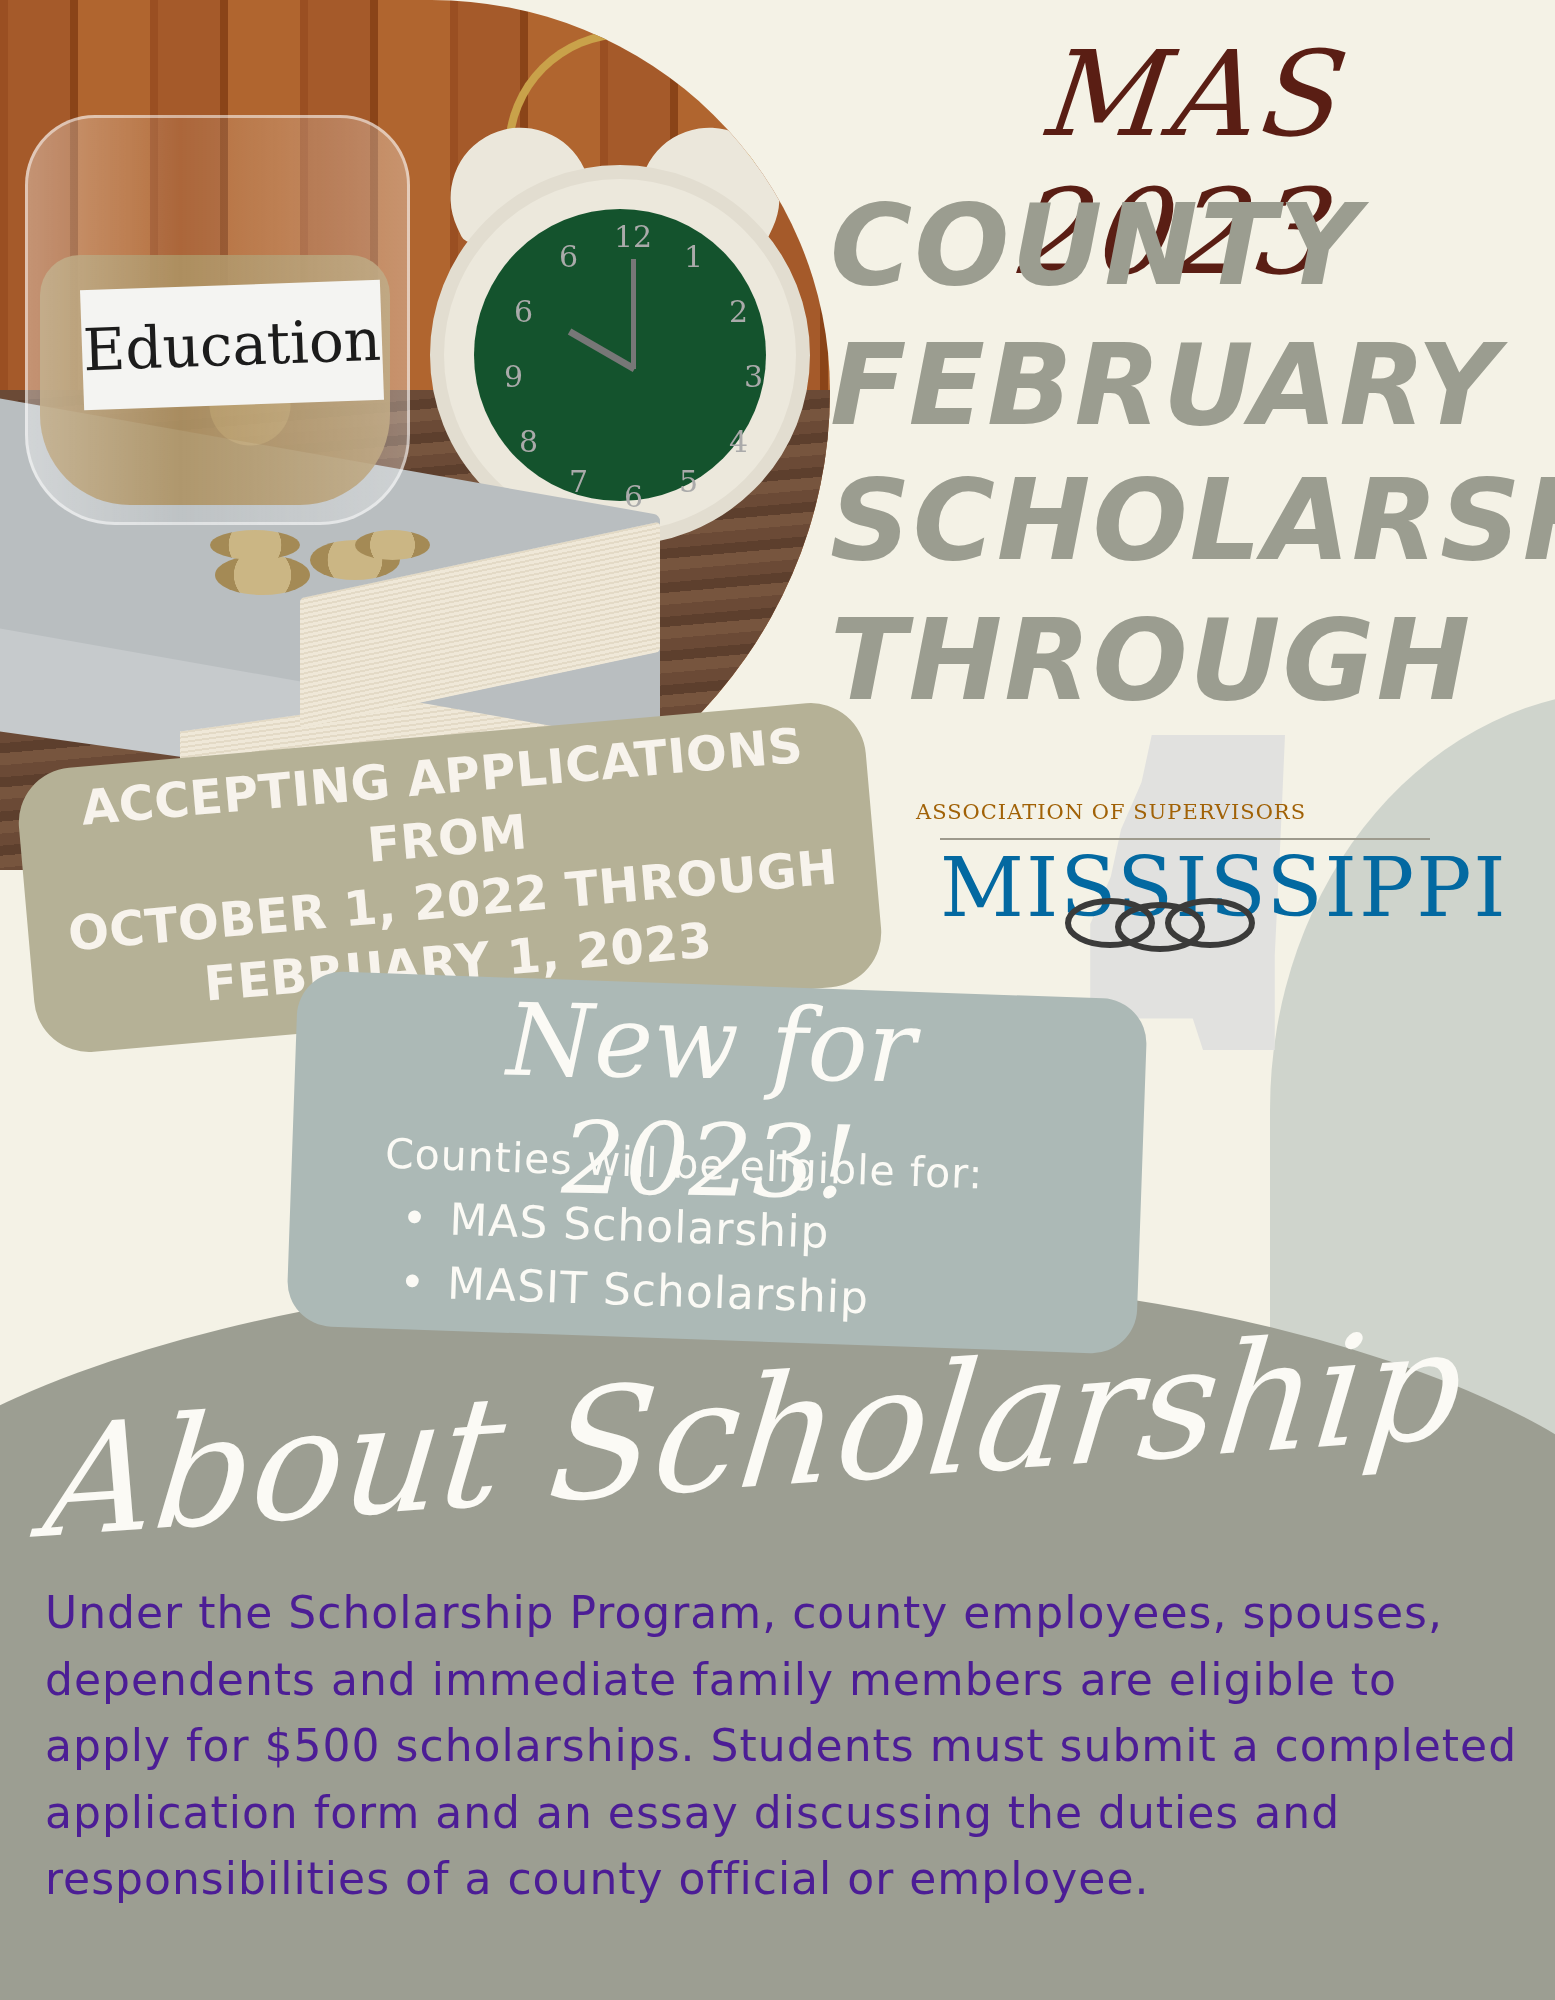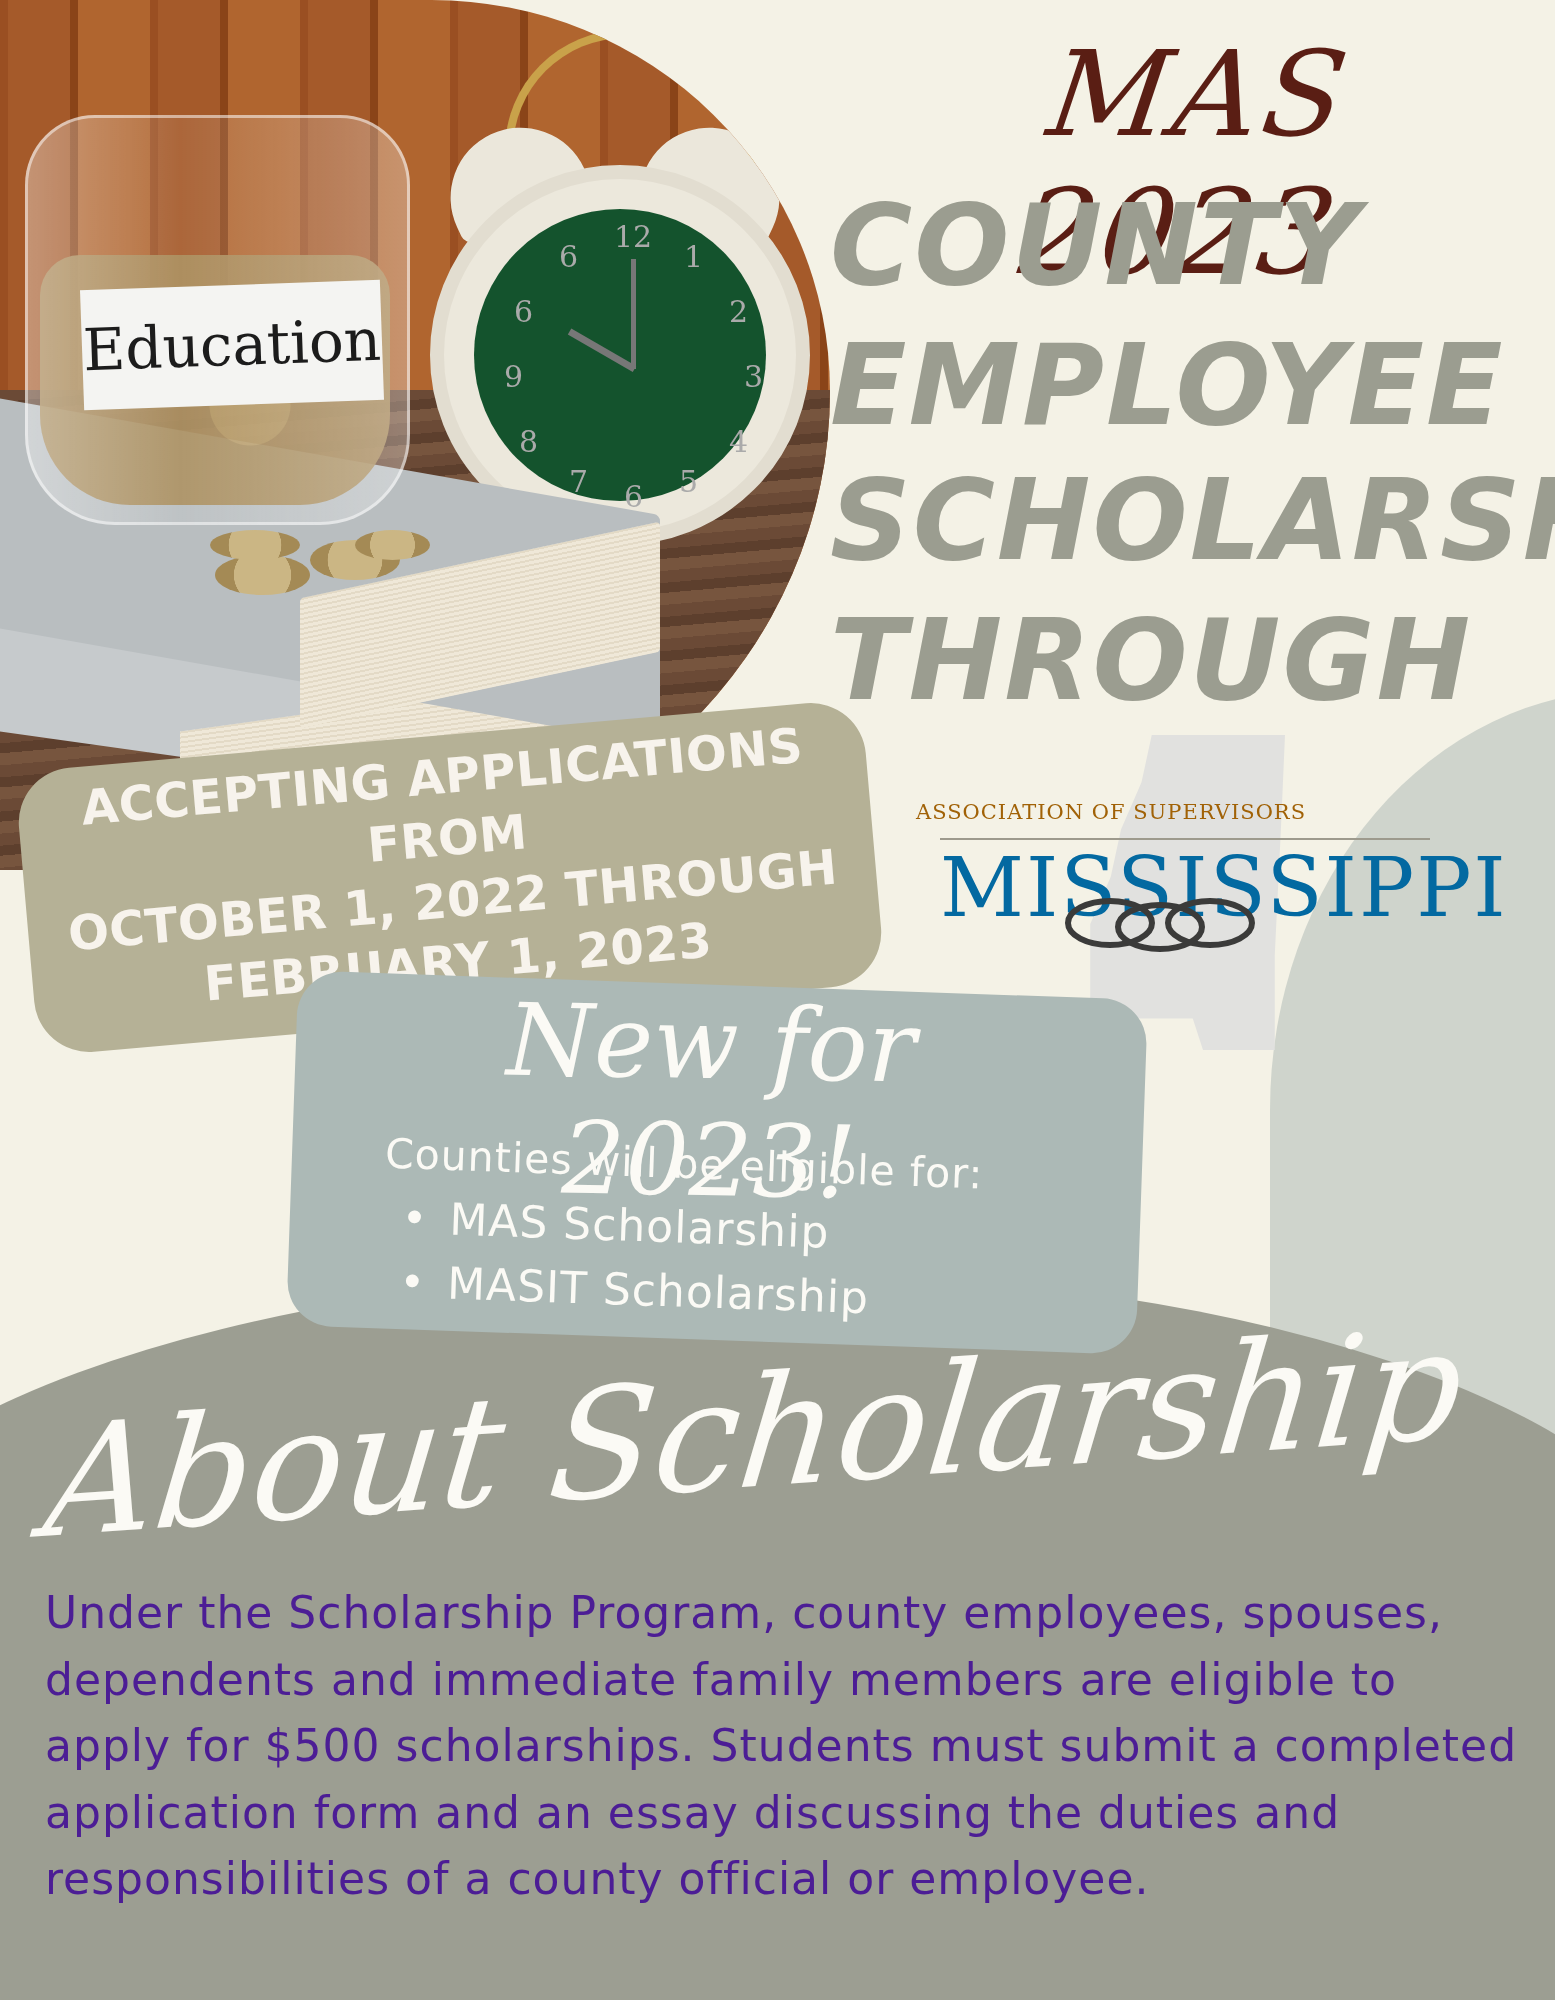--- a/index.html
+++ b/index.html
@@ -120,21 +120,21 @@
   <div class="jar"></div>
   <div class="label">Education</div>
   <div class="loose-coin" style="left:215px;top:555px;width:95px;height:40px;"></div>
   <div class="loose-coin" style="left:310px;top:540px;width:90px;height:40px;"></div>
   <div class="loose-coin" style="left:210px;top:530px;width:90px;height:30px;"></div>
   <div class="loose-coin" style="left:355px;top:530px;width:75px;height:30px;"></div>
 </div>
 
 <div class="title-mas">MAS 2023</div>
 <div class="title-line t1">COUNTY</div>
-<div class="title-line t2">EMPLOYEE</div>
+<div class="title-line t2">FEBRUARY</div>
 <div class="title-line t3">SCHOLARSHIP</div>
 <div class="title-line t4">THROUGH</div>
 
 <div>
   <div class="ms-state"></div>
   <div class="logo-top">ASSOCIATION OF SUPERVISORS</div>
   <div class="logo-rule"></div>
   <div class="logo-main">MISSISSIPPI</div>
   <svg class="logo-rings" viewBox="0 0 200 60">
     <ellipse cx="50" cy="28" rx="42" ry="22" fill="none" stroke="#3b3b3a" stroke-width="6"></ellipse>

